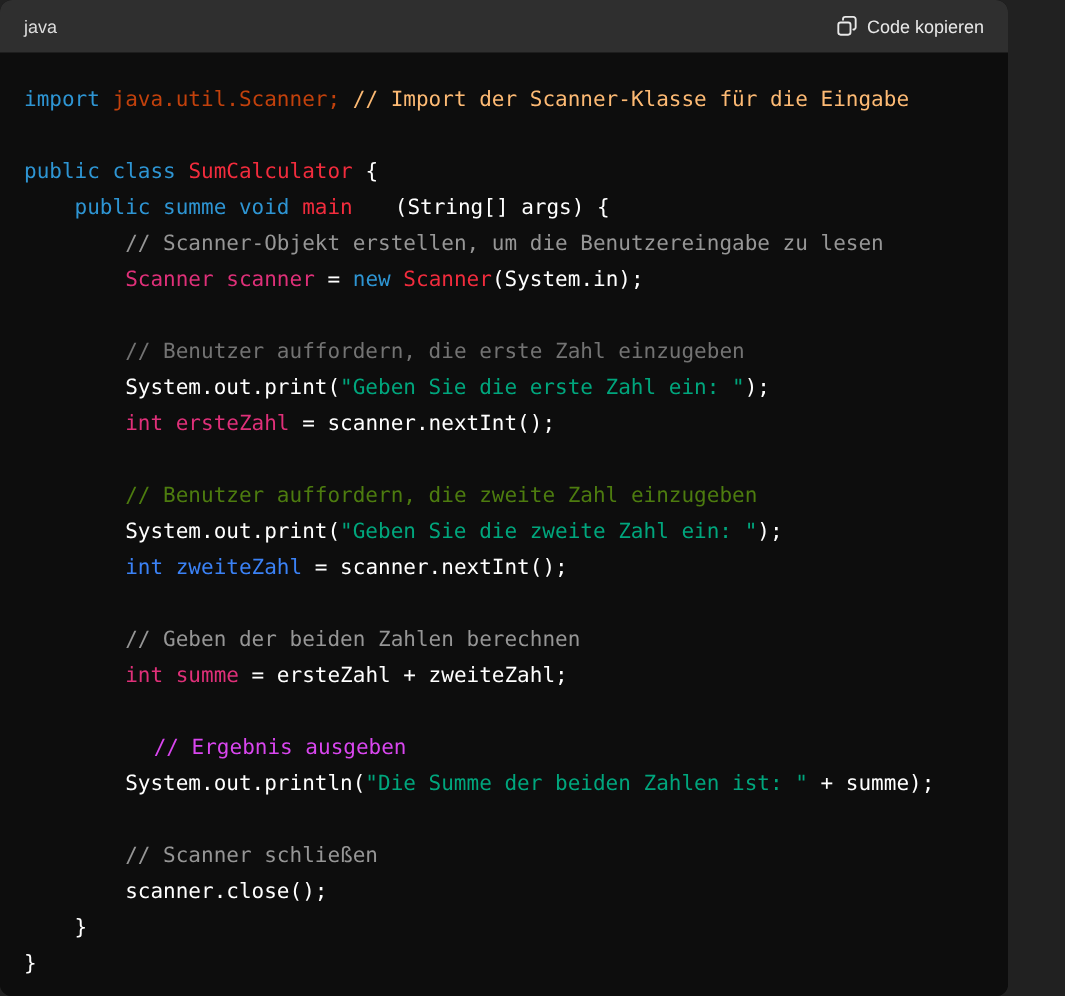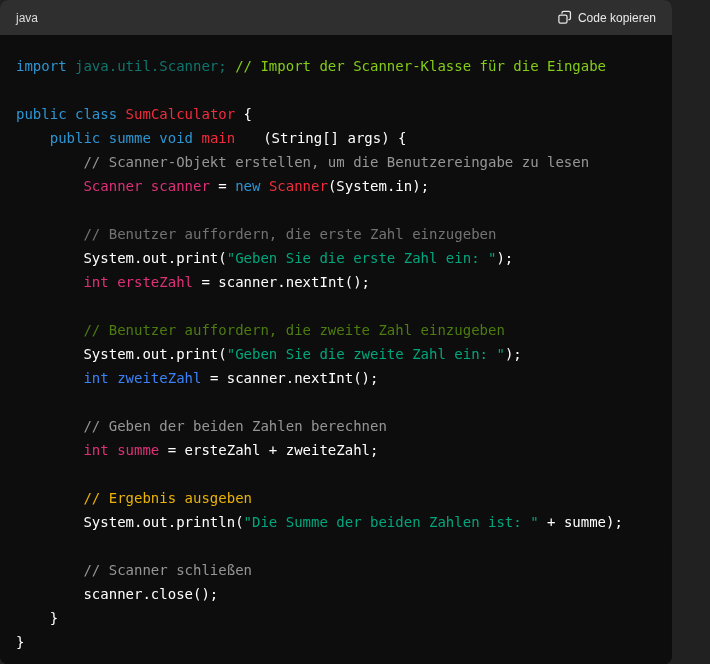--- a/index.html
+++ b/index.html
@@ -49,39 +49,39 @@
         <svg width="15" height="15" viewBox="0 0 24 24" fill="none" stroke="#e9e9e9" stroke-width="2" stroke-linecap="round" stroke-linejoin="round">
           <rect x="3" y="8" width="13" height="13" rx="2.5"></rect>
           <path d="M8 5V4.5A2.5 2.5 0 0 1 10.5 2H19a2.5 2.5 0 0 1 2.5 2.5V13a2.5 2.5 0 0 1-2.5 2.5H20"></path>
         </svg>
       </span>
       <span>Code kopieren</span>
     </button>
   </div>
   <div class="code-scroll">
     <div class="code-content">
-        <div class="line"><span style="color: rgb(46, 149, 211);">import</span><span style="color: #0f766e;"> java.util.Scanner; </span><span style="color: #84cc16; text-align: center;">// Import der Scanner-Klasse für die Eingabe</span></div>
+        <div class="line"><span style="color: rgb(46, 149, 211);">import</span><span style="color: #c2410c;"> java.util.Scanner; </span><span style="color: #fdba74; text-align: center;">// Import der Scanner-Klasse für die Eingabe</span></div>
         <div class="line"></div>
         <div class="line"><span style="color: rgb(46, 149, 211);">public class</span><span style="color: rgb(255, 255, 255);"> </span><span style="color: rgb(242, 44, 61);">SumCalculator</span><span style="color: rgb(255, 255, 255);"> {</span></div>
         <div class="line"><span style="color: rgb(255, 255, 255);">    </span><span style="color: rgb(46, 149, 211);">public summe void</span><span style="color: rgb(255, 255, 255);"> </span><span style="color: rgb(242, 44, 61);">main</span><span style="color: rgb(255, 255, 255); margin-left: 28px;">(String[] args) {</span></div>
         <div class="line"><span style="color: rgb(255, 255, 255);">        </span><span style="color: rgb(150, 150, 150);">// Scanner-Objekt erstellen, um die Benutzereingabe zu lesen</span></div>
         <div class="line"><span style="color: rgb(255, 255, 255);">        </span><span style="color: rgb(223, 48, 121);">Scanner scanner</span><span style="color: rgb(255, 255, 255);"> = </span><span style="color: rgb(46, 149, 211);">new</span><span style="color: rgb(255, 255, 255);"> </span><span style="color: rgb(242, 44, 61);">Scanner</span><span style="color: rgb(255, 255, 255);">(System.in);</span></div>
         <div class="line"></div>
         <div class="line"><span style="color: rgb(255, 255, 255);">        </span><span style="color: #737373;">// Benutzer auffordern, die erste Zahl einzugeben</span></div>
         <div class="line"><span style="color: rgb(255, 255, 255);">        System.out.print(</span><span style="color: rgb(0, 166, 125);">"Geben Sie die erste Zahl ein: "</span><span style="color: rgb(255, 255, 255);">);</span></div>
         <div class="line"><span style="color: rgb(255, 255, 255);">        </span><span style="color: rgb(223, 48, 121);">int ersteZahl</span><span style="color: rgb(255, 255, 255);"> = scanner.nextInt();</span></div>
         <div class="line"></div>
         <div class="line"><span style="color: rgb(255, 255, 255);">        </span><span style="color: #4d7c0f;">// Benutzer auffordern, die zweite Zahl einzugeben</span></div>
         <div class="line"><span style="color: rgb(255, 255, 255);">        System.out.print(</span><span style="color: rgb(0, 166, 125);">"Geben Sie die zweite Zahl ein: "</span><span style="color: rgb(255, 255, 255);">);</span></div>
         <div class="line"><span style="color: rgb(255, 255, 255);">        </span><span style="color: #3b82f6;">int zweiteZahl</span><span style="color: rgb(255, 255, 255);"> = scanner.nextInt();</span></div>
         <div class="line"></div>
         <div class="line"><span style="color: rgb(255, 255, 255);">        </span><span style="color: rgb(150, 150, 150);">// Geben der beiden Zahlen berechnen</span></div>
         <div class="line"><span style="color: rgb(255, 255, 255);">        </span><span style="color: rgb(223, 48, 121);">int summe</span><span style="color: rgb(255, 255, 255);"> = ersteZahl + zweiteZahl;</span></div>
         <div class="line"></div>
-        <div class="line"><span style="color: rgb(255, 255, 255);">        </span><span style="color: #eab308;">// Ergebnis ausgeben</span></div>
+        <div class="line"><span style="color: rgb(255, 255, 255);">        </span><span style="color: #d946ef; margin-left: 19px;">// Ergebnis ausgeben</span></div>
         <div class="line"><span style="color: rgb(255, 255, 255);">        System.out.println(</span><span style="color: rgb(0, 166, 125);">"Die Summe der beiden Zahlen ist: "</span><span style="color: rgb(255, 255, 255);"> + summe);</span></div>
         <div class="line"></div>
         <div class="line"><span style="color: rgb(255, 255, 255);">        </span><span style="color: rgb(150, 150, 150);">// Scanner schließen</span></div>
         <div class="line"><span style="color: rgb(255, 255, 255);">        scanner.close();</span></div>
         <div class="line"><span style="color: rgb(255, 255, 255);">    }</span></div>
         <div class="line"><span style="color: rgb(255, 255, 255);">}</span></div>
       </div>
   </div>
 </div>
 

